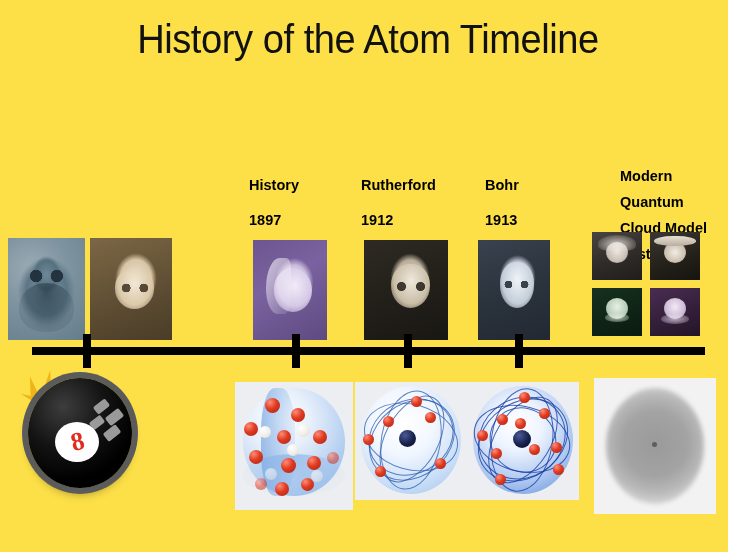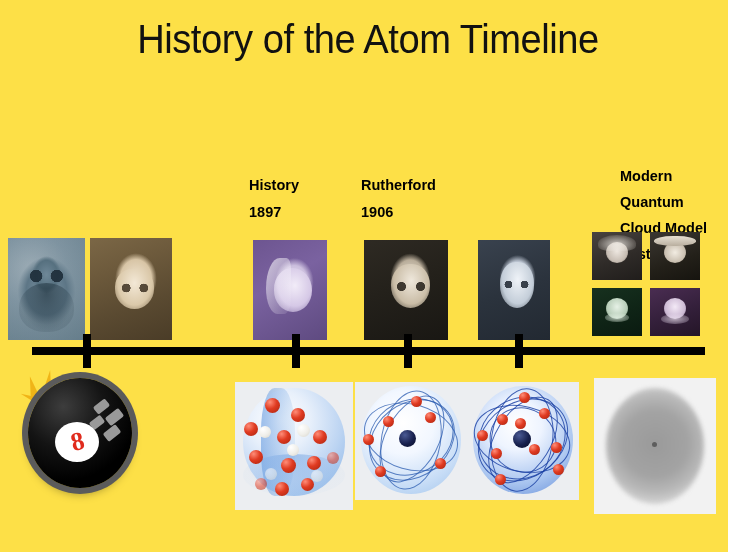--- a/index.html
+++ b/index.html
@@ -34,21 +34,21 @@
     line-height:20px;
     font-family:"Liberation Sans", sans-serif;
     white-space:pre-line;
   }
   .lbl-democritus{left:10px;top:153px;width:205px;}
   .lbl-thomson{left:249px;top:155px;width:100px;}
   .lbl-rutherford{left:361px;top:155px;width:110px;}
   .lbl-bohr{left:485px;top:155px;width:80px;}
   .lbl-modern{left:620px;top:137px;width:112px;line-height:26px;}
 
-  .label .yr{display:block;margin-top:7px;}
+  .label .yr{display:block;margin-top:15px;}
 
   
   .portrait{
     position:absolute;
     background-repeat:no-repeat;
     overflow:hidden;
   }
   
   .p-democritus{
     left:8px;top:238px;width:77px;height:102px;
@@ -294,23 +294,27 @@
   <div class="title">History of the Atom Timeline</div>
 
 
   <div class="label lbl-thomson">
     <span>History</span>
     <span class="yr">1897</span>
   </div>
 
   <div class="label lbl-rutherford">
     <span>Rutherford</span>
-    <span class="yr">1906</span>
-  </div>
-
+    <span class="yr">1912</span>
+  </div>
+
+  <div class="label lbl-bohr">
+    <span>Bohr</span>
+    <span class="yr">1913</span>
+  </div>
 
   <div class="label lbl-modern">
     <span>Modern
 Quantum
 Cloud Model
 post 1930</span>
   </div>
 
   <div class="portrait p-democritus"></div>
   <div class="portrait p-dalton"></div>

